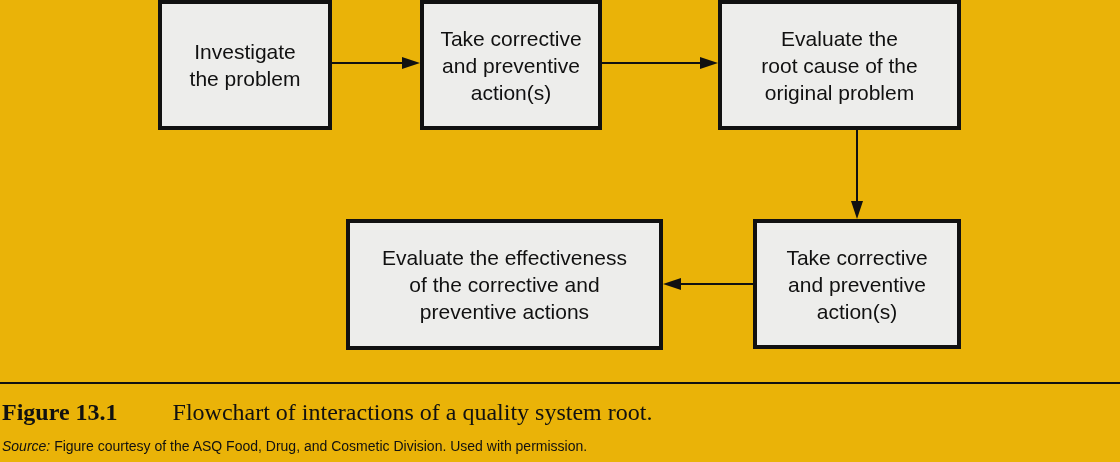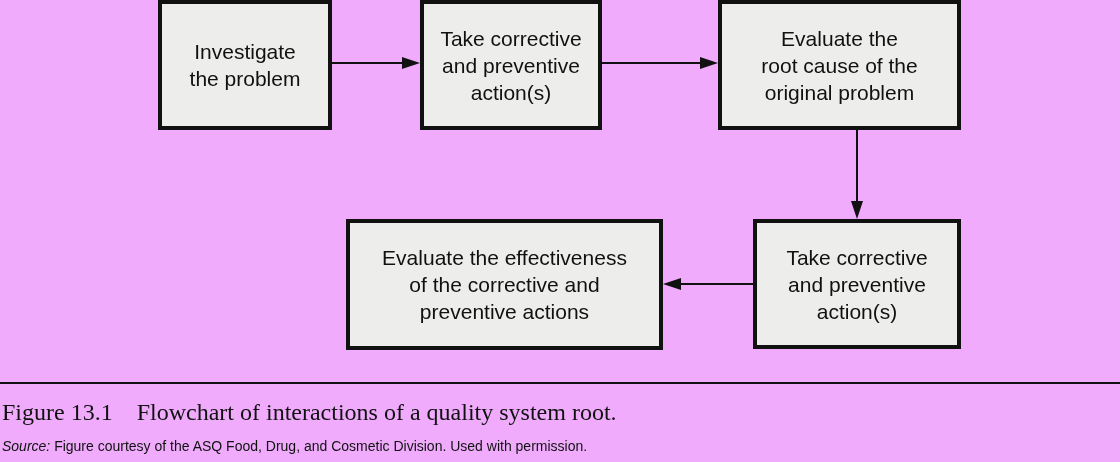--- a/index.html
+++ b/index.html
@@ -3,21 +3,21 @@
 <meta charset="utf-8">
 <style>
   * { margin: 0; padding: 0; box-sizing: border-box; }
   html, body { background: #ffffff; }
   body { font-family: "Liberation Sans", sans-serif; }
 
   .page {
     position: relative;
     width: 1120px;
     height: 462px;
-    background: #f0abfc;
+    background: #eab308;
     overflow: hidden;
   }
 
   
   .fc-box {
     position: absolute;
     background: #ededeb;
     border: 4px solid #111111;
     display: flex;
     align-items: center;
@@ -68,22 +68,22 @@
   .figure-caption {
     position: absolute;
     left: 2px; top: 397px;
     font-family: "Liberation Serif", serif;
     font-size: 24px;
     line-height: 31px;
     color: #111111;
     white-space: nowrap;
   }
   .figure-caption .fig-label {
-    font-weight: normal;
-    margin-right: 24px;
+    font-weight: bold;
+    margin-right: 55px;
   }
   .source-line {
     position: absolute;
     left: 2px; top: 432px;
     font-family: "Liberation Sans", sans-serif;
     font-size: 14px;
     line-height: 28px;
     color: #111111;
     white-space: nowrap;
   }

